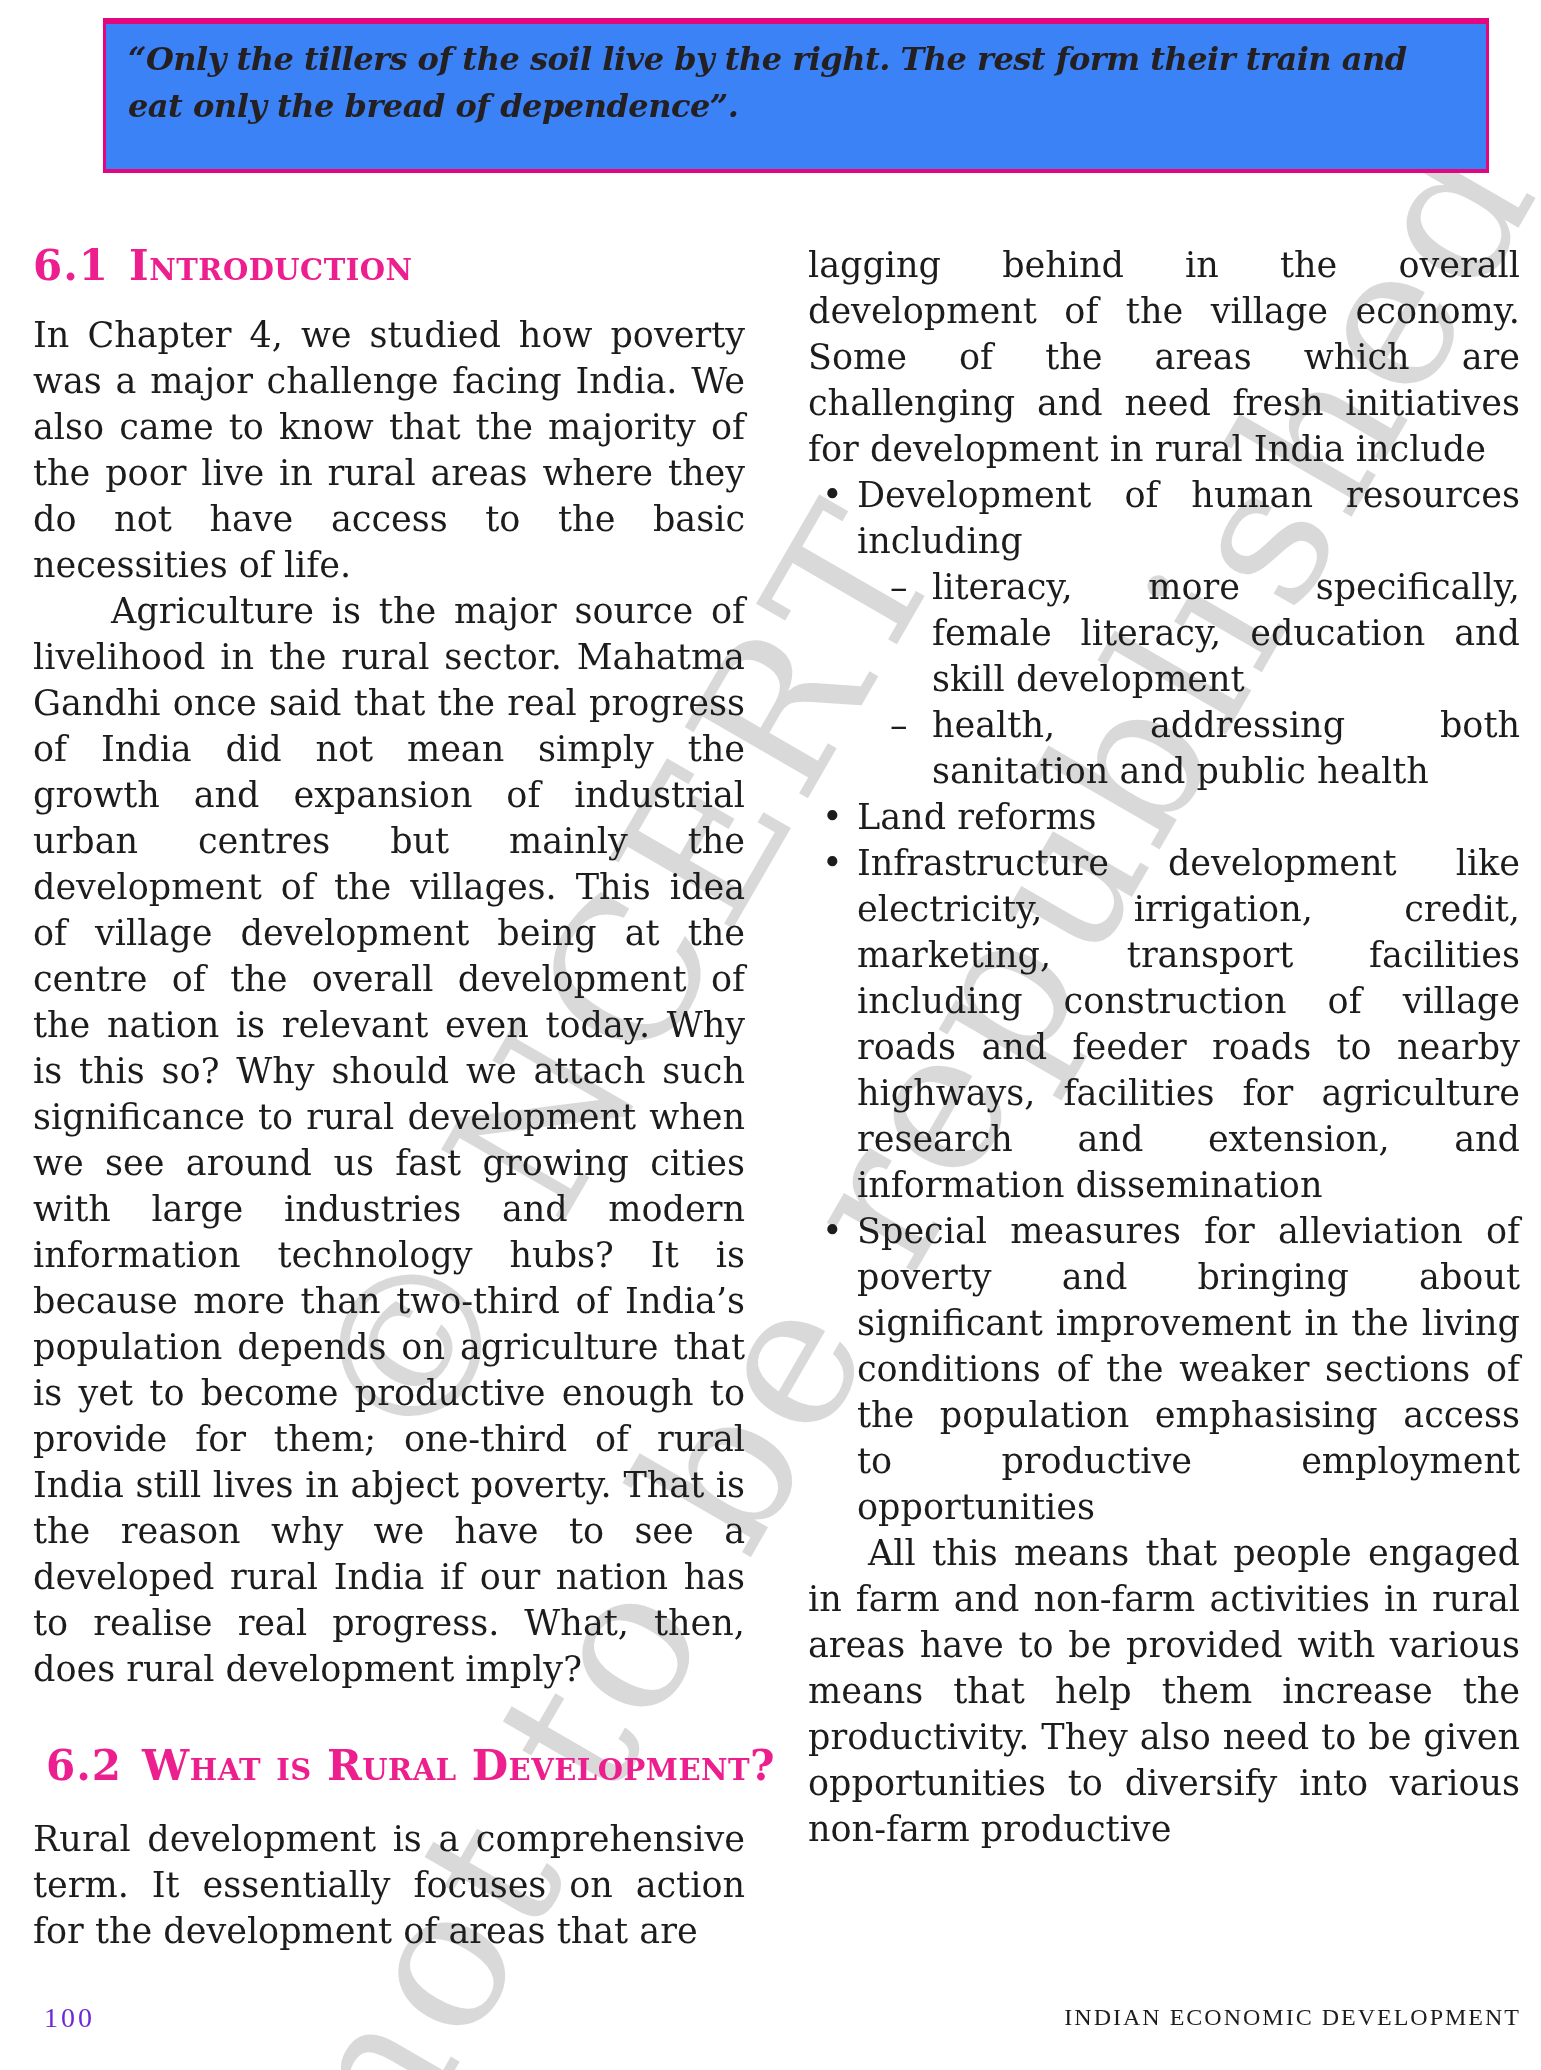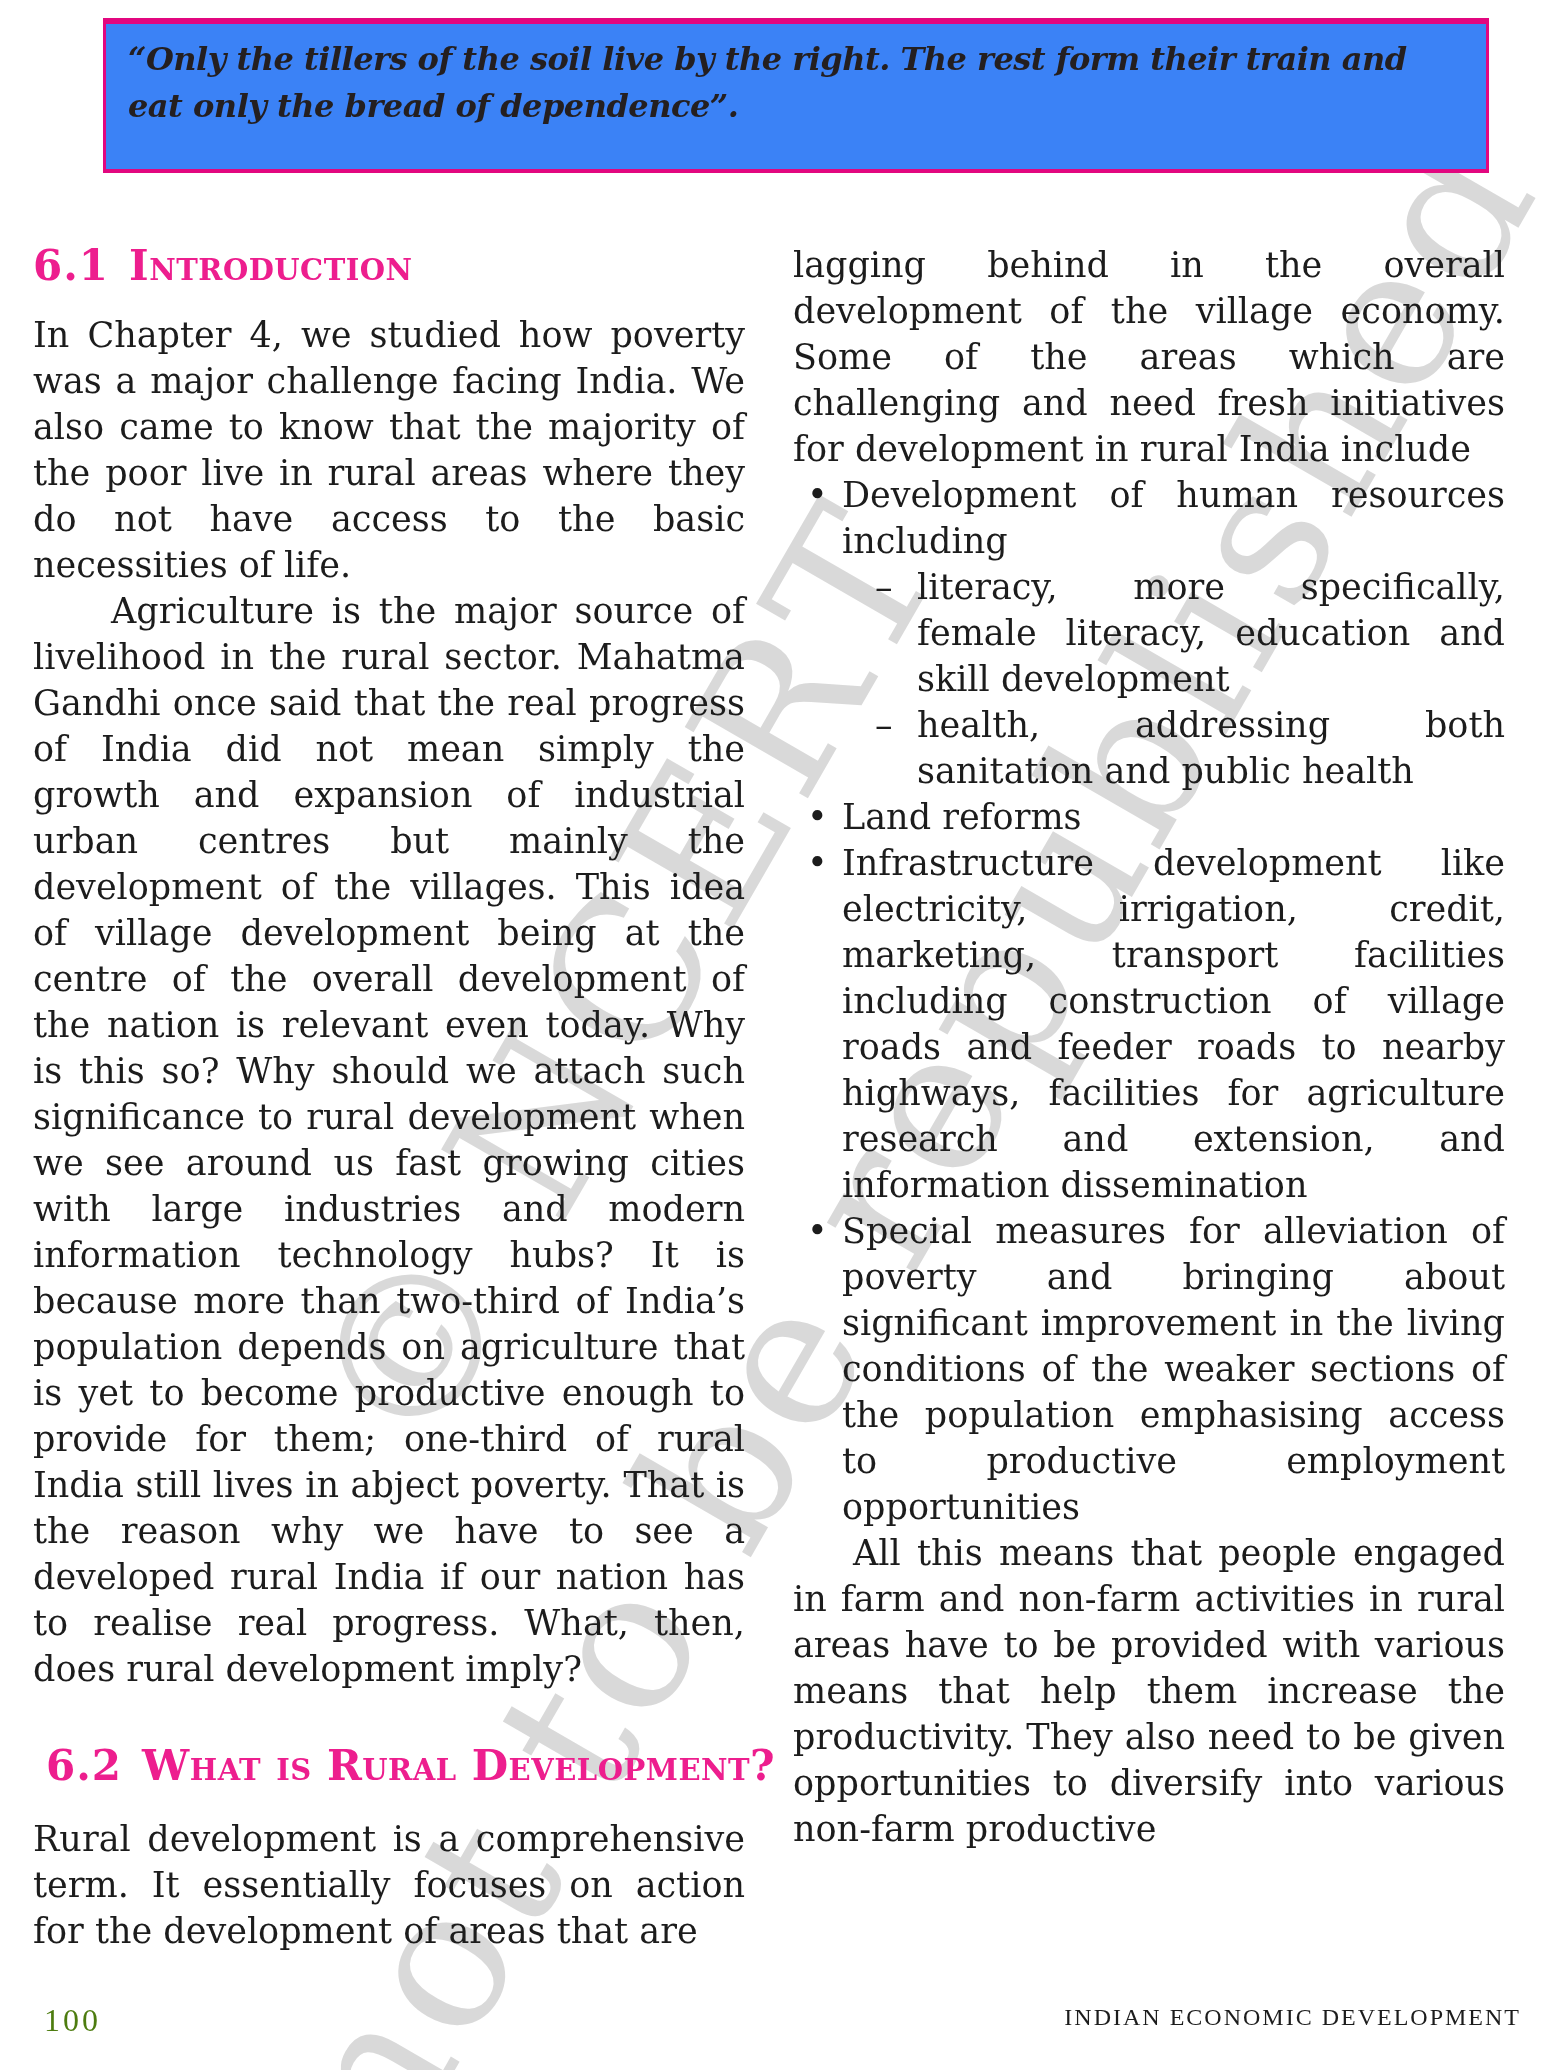--- a/index.html
+++ b/index.html
@@ -64,21 +64,21 @@
     color: #241f20;
   }
 
   
   .columns {
     position: absolute;
     left: 33px;
     top: 242px;
     width: 1488px;
     display: flex;
-    gap: 48px;
+    gap: 63px;
   }
   .col { width: 712px; }
 
   .section-heading {
     color: #ed1e8e;
     font-weight: bold;
     font-size: 42px;
     line-height: 48px;
     margin: 0 0 22px 0;
     white-space: nowrap;
@@ -127,23 +127,23 @@
     left: 0;
     top: 0;
   }
 
   
   .footer-page-num {
     position: absolute;
     left: 44px;
     top: 2002px;
     font-family: "Liberation Serif", serif;
-    font-size: 32px;
+    font-size: 28px;
     letter-spacing: 3px;
-    color: #4d7c0f;
+    color: #6d28d9;
   }
   .footer-book-title {
     position: absolute;
     right: 20px;
     top: 2004px;
     font-family: "Liberation Serif", serif;
     font-size: 24px;
     letter-spacing: 2px;
     color: #1c1c1c;
   }

